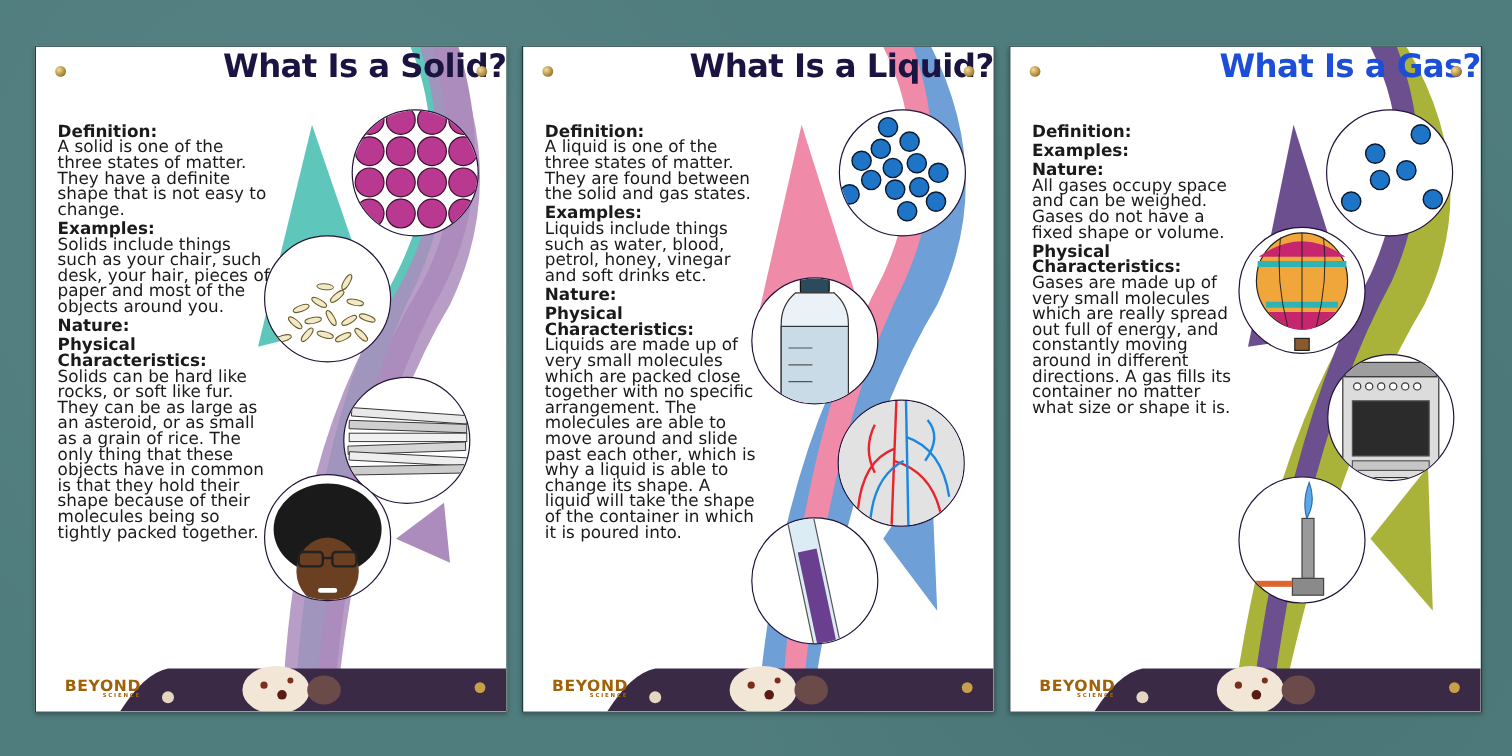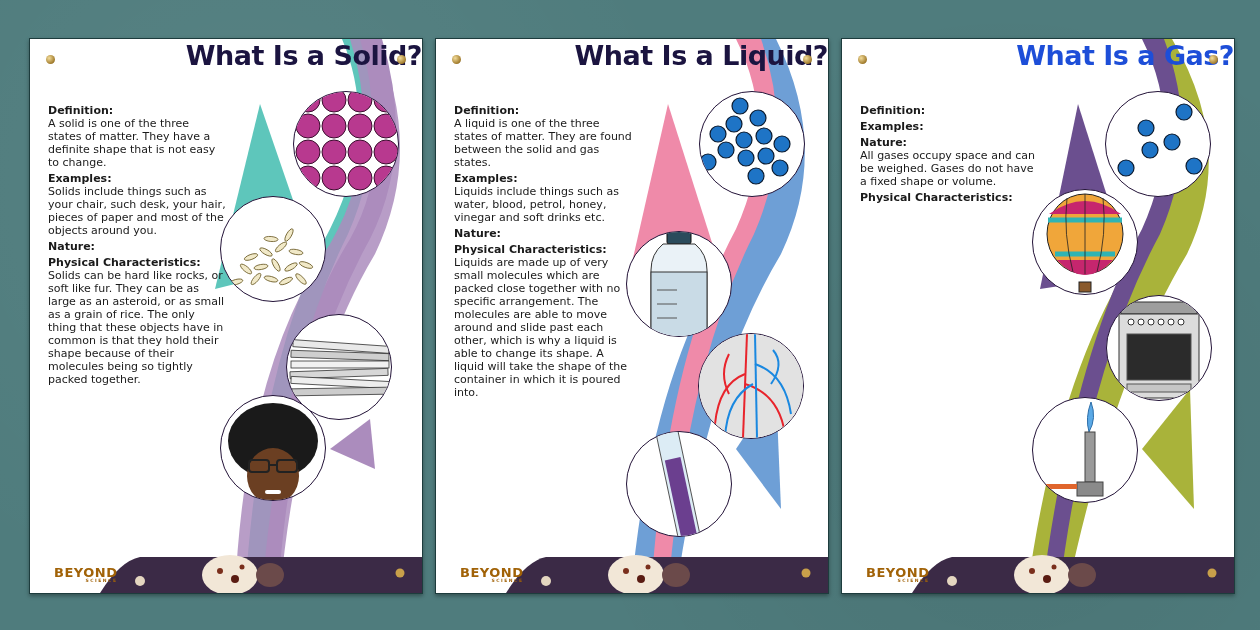--- a/index.html
+++ b/index.html
@@ -2,21 +2,21 @@
 <html><head>
 <meta charset="utf-8">
 <style>
   html,body{margin:0;padding:0;}
   body{width:1260px;height:630px;overflow:hidden;background:#4f7c7d;
     background-image:radial-gradient(circle at 20% 30%,rgba(255,255,255,0.05) 0,transparent 40%),radial-gradient(circle at 80% 70%,rgba(0,0,0,0.08) 0,transparent 40%);
     font-family:"DejaVu Sans",sans-serif;position:relative;}
   .poster{position:absolute;top:38px;width:392px;height:554px;background:#fff;border:1.5px solid #1d3c3d;box-shadow:0 2px 4px rgba(0,0,0,0.35);overflow:hidden;}
   .pin{position:absolute;width:9px;height:9px;border-radius:50%;background:radial-gradient(circle at 35% 35%,#f3dc9a,#a07a2b 70%,#5c4312);z-index:6;}
   .title{position:absolute;top:1px;left:0;width:392px;text-align:right;font-weight:bold;font-size:27px;letter-spacing:-0.5px;z-index:5;}
-  .text{position:absolute;left:18px;top:62px;width:178px;font-size:11px;line-height:13px;color:#1a1a1a;z-index:5;}
+  .text{position:absolute;left:18px;top:62px;width:178px;font-size:14px;line-height:13px;color:#1a1a1a;z-index:5;}
   .text .h{font-weight:bold;margin-top:3px;}
   .text .p{margin:0;}
   .deco{position:absolute;left:0;top:0;z-index:1;}
   .circle{position:absolute;border-radius:50%;border:1.8px solid #231338;background:#fff;overflow:hidden;z-index:3;}
   .footer{position:absolute;left:0;bottom:0;width:392px;height:42px;z-index:4;}
   .logo{position:absolute;left:24px;bottom:10px;z-index:6;font-weight:bold;font-size:13px;color:#a16207;letter-spacing:0.5px;margin-top:46px;}
   .logo .sub{display:block;font-size:4.5px;letter-spacing:1.5px;text-align:right;margin-top:-2px;}
 </style>
 </head>
 <body>
@@ -233,20 +233,21 @@
     <polygon points="236,65 198,250 290,236" fill="#6b4f8f"></polygon>
     <polygon points="348,350 300,410 352,470" fill="#a9b33a"></polygon>
   </svg>
 
   <div class="text">
     <div class="h">Definition:</div>
     <div class="h">Examples:</div>
     <div class="h">Nature:</div>
     <div class="p">All gases occupy space and can be weighed. Gases do not have a fixed shape or volume.</div>
     <div class="h">Physical Characteristics:</div>
+    <div class="p">Gases are made up of very small molecules which are really spread out full of energy, and constantly moving around in different directions. A gas fills its container no matter what size or shape it is.</div>
   </div>
 
   <div class="title" style="color:#1d4ed8;">What Is a Gas?</div>
 
   <div class="circle" style="left:263px;top:52px;width:104px;height:104px;">
     <svg width="104" height="104" viewBox="0 0 104 104">
       <g fill="#1e74c6" stroke="#0b1a2e" stroke-width="1.2">
         <circle cx="78" cy="20" r="8"></circle>
           <circle cx="40" cy="36" r="8"></circle>
           <circle cx="66" cy="50" r="8"></circle>

